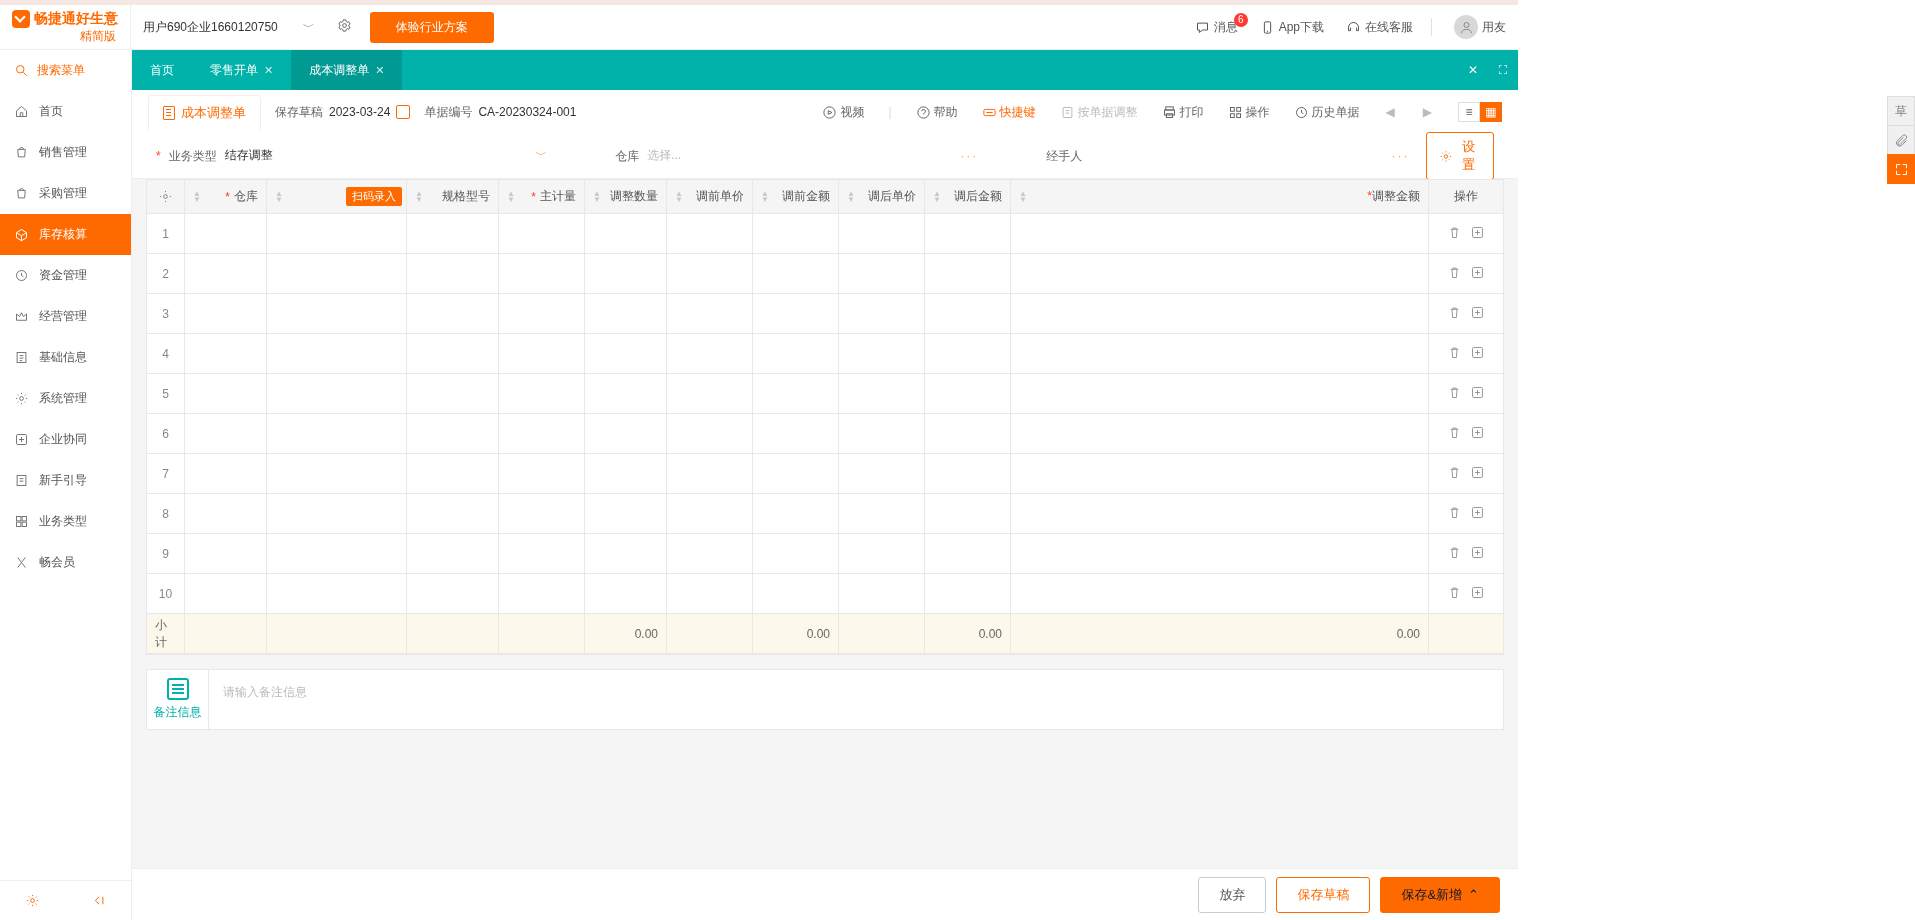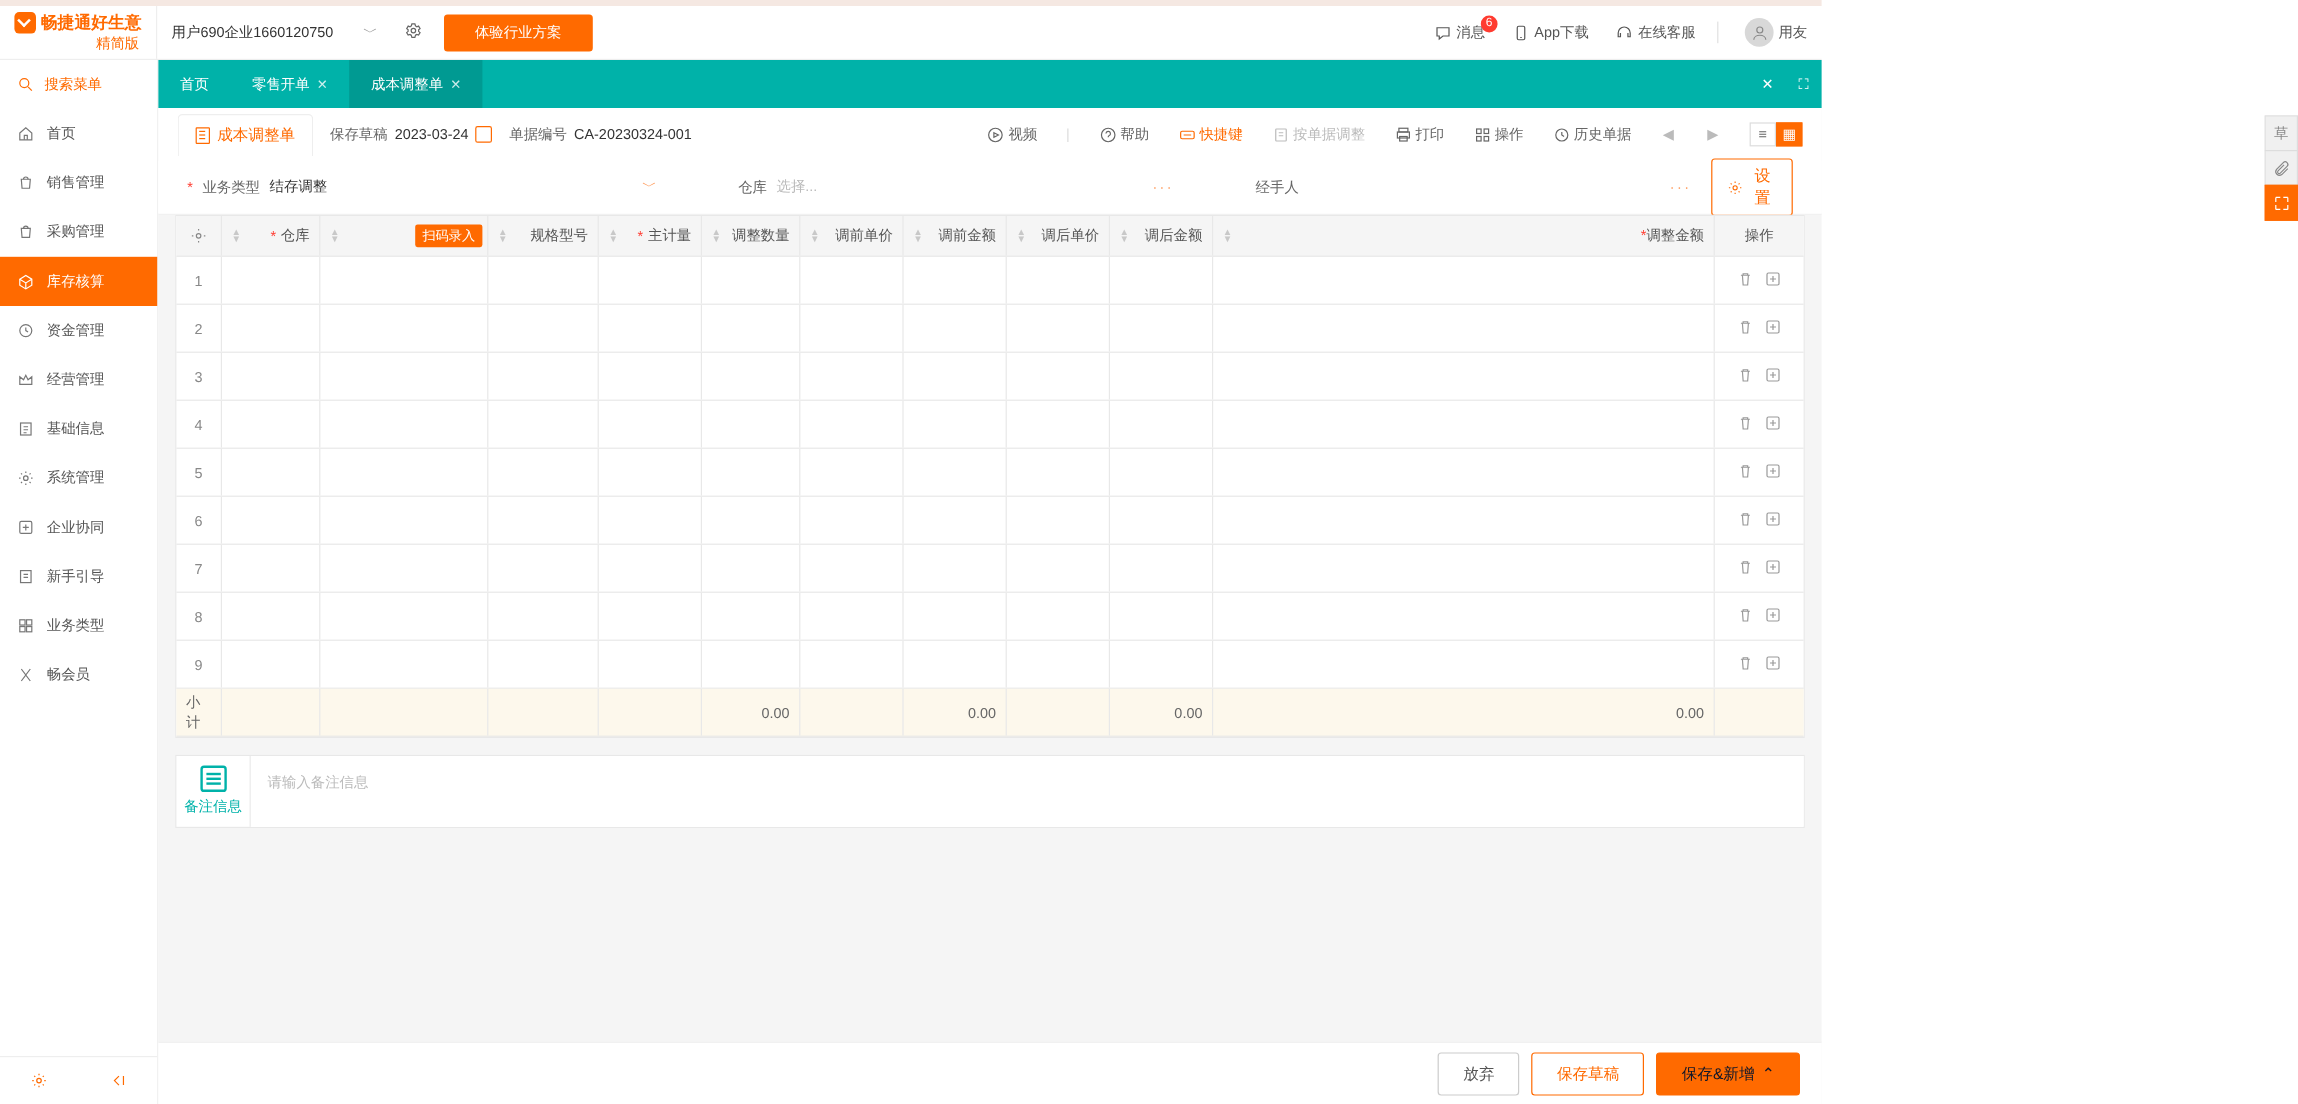--- a/index.html
+++ b/index.html
@@ -679,20 +679,42 @@
               <div class="td col-ops">
                 <span class="op-btn"><svg class="icn" viewBox="0 0 24 24" stroke="#999">
                     <path d="M6 7h12M9 7V5h6v2M8 7l1 13h6l1-13"></path>
                   </svg></span>
                 <span class="op-btn"><svg class="icn" viewBox="0 0 24 24" stroke="#999">
                     <rect x="4" y="4" width="16" height="16" rx="2"></rect>
                     <path d="M12 8v8M8 12h8"></path>
                   </svg></span>
               </div>
             </div>
+            <div class="trow">
+              <div class="td col-idx" style="justify-content:center;color:#888">10</div>
+              <div class="td col-wh"></div>
+              <div class="td col-prod"></div>
+              <div class="td col-spec"></div>
+              <div class="td col-qty"></div>
+              <div class="td col-adjqty"></div>
+              <div class="td col-preprice"></div>
+              <div class="td col-preamt"></div>
+              <div class="td col-postprice"></div>
+              <div class="td col-postamt"></div>
+              <div class="td col-fill"></div>
+              <div class="td col-ops">
+                <span class="op-btn"><svg class="icn" viewBox="0 0 24 24" stroke="#999">
+                    <path d="M6 7h12M9 7V5h6v2M8 7l1 13h6l1-13"></path>
+                  </svg></span>
+                <span class="op-btn"><svg class="icn" viewBox="0 0 24 24" stroke="#999">
+                    <rect x="4" y="4" width="16" height="16" rx="2"></rect>
+                    <path d="M12 8v8M8 12h8"></path>
+                  </svg></span>
+              </div>
+            </div>
           </div>
         <div class="trow subtotal">
           <div class="td col-idx" style="justify-content:center">小计</div>
           <div class="td col-wh"></div>
             <div class="td col-prod"></div>
             <div class="td col-spec"></div>
             <div class="td col-qty"></div>
           <div class="td col-adjqty num">0.00</div>
           <div class="td col-preprice"></div>
           <div class="td col-preamt num">0.00</div>

